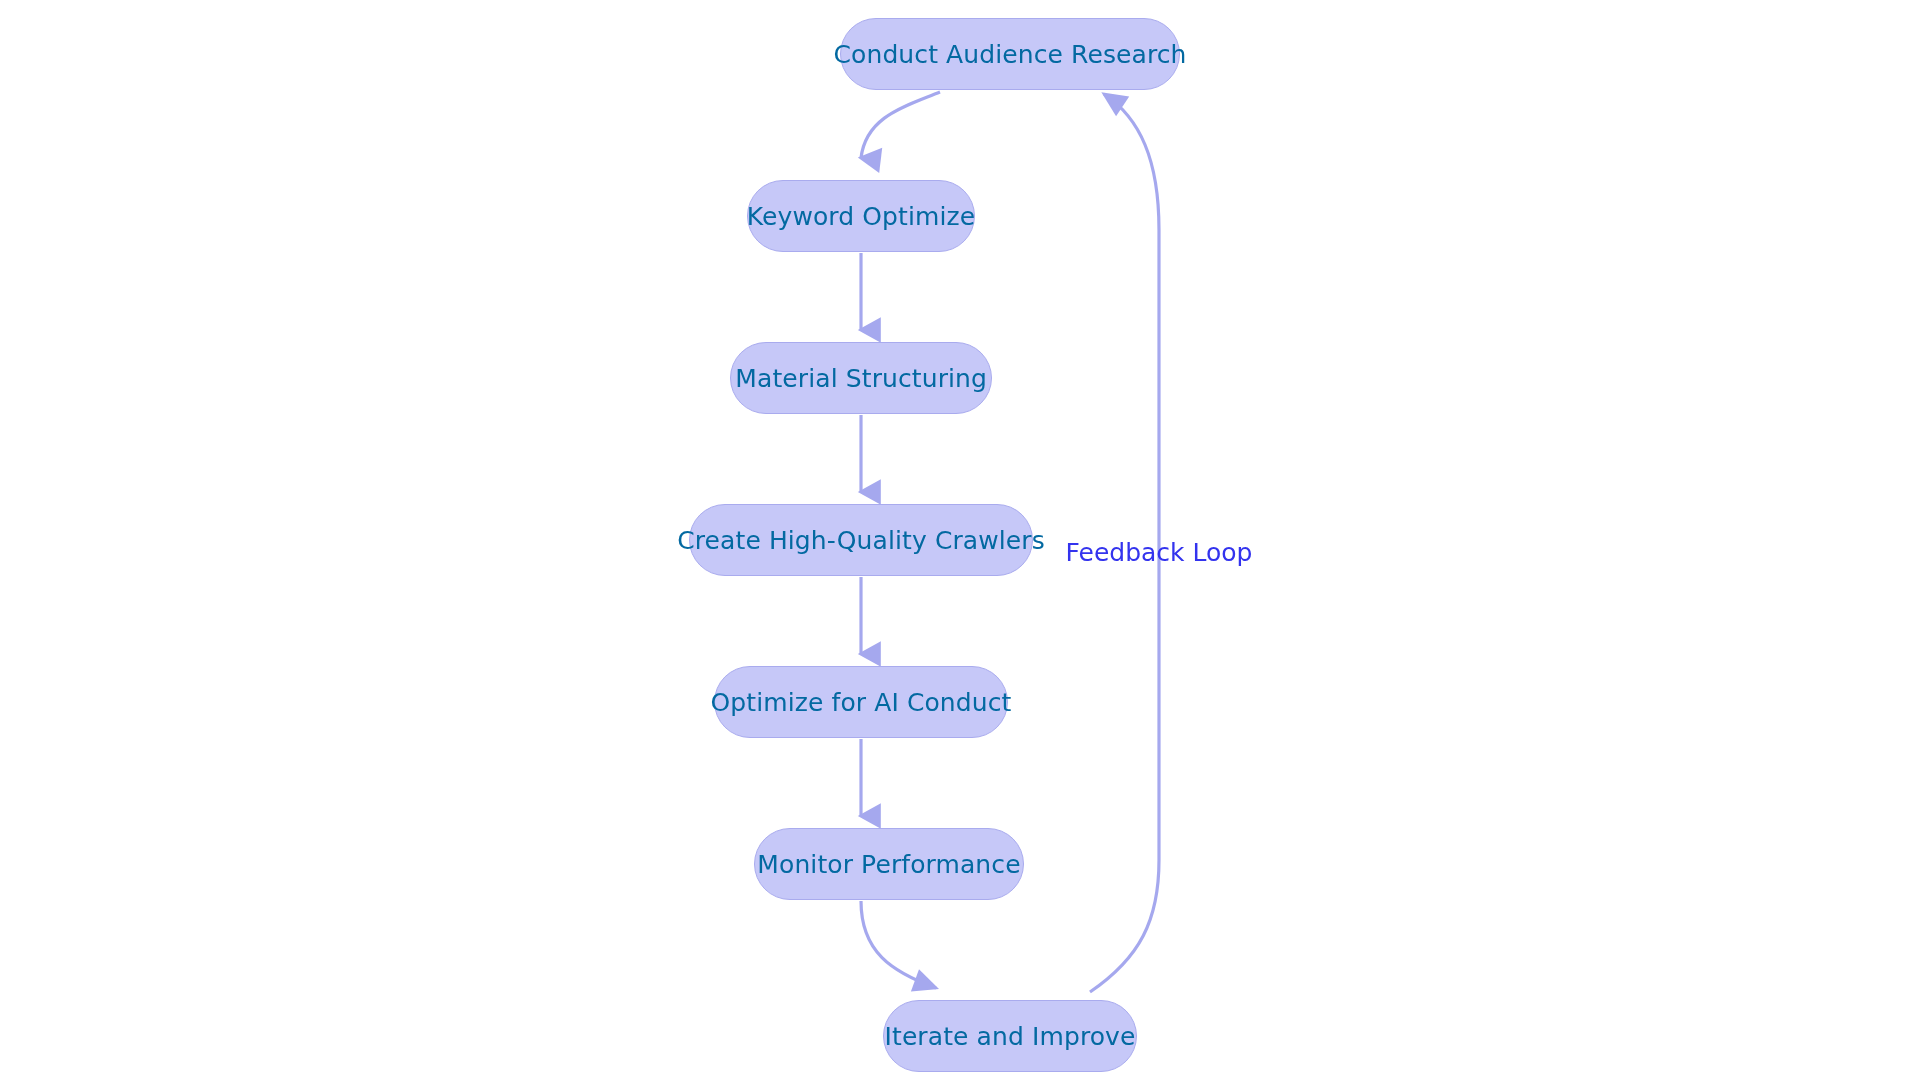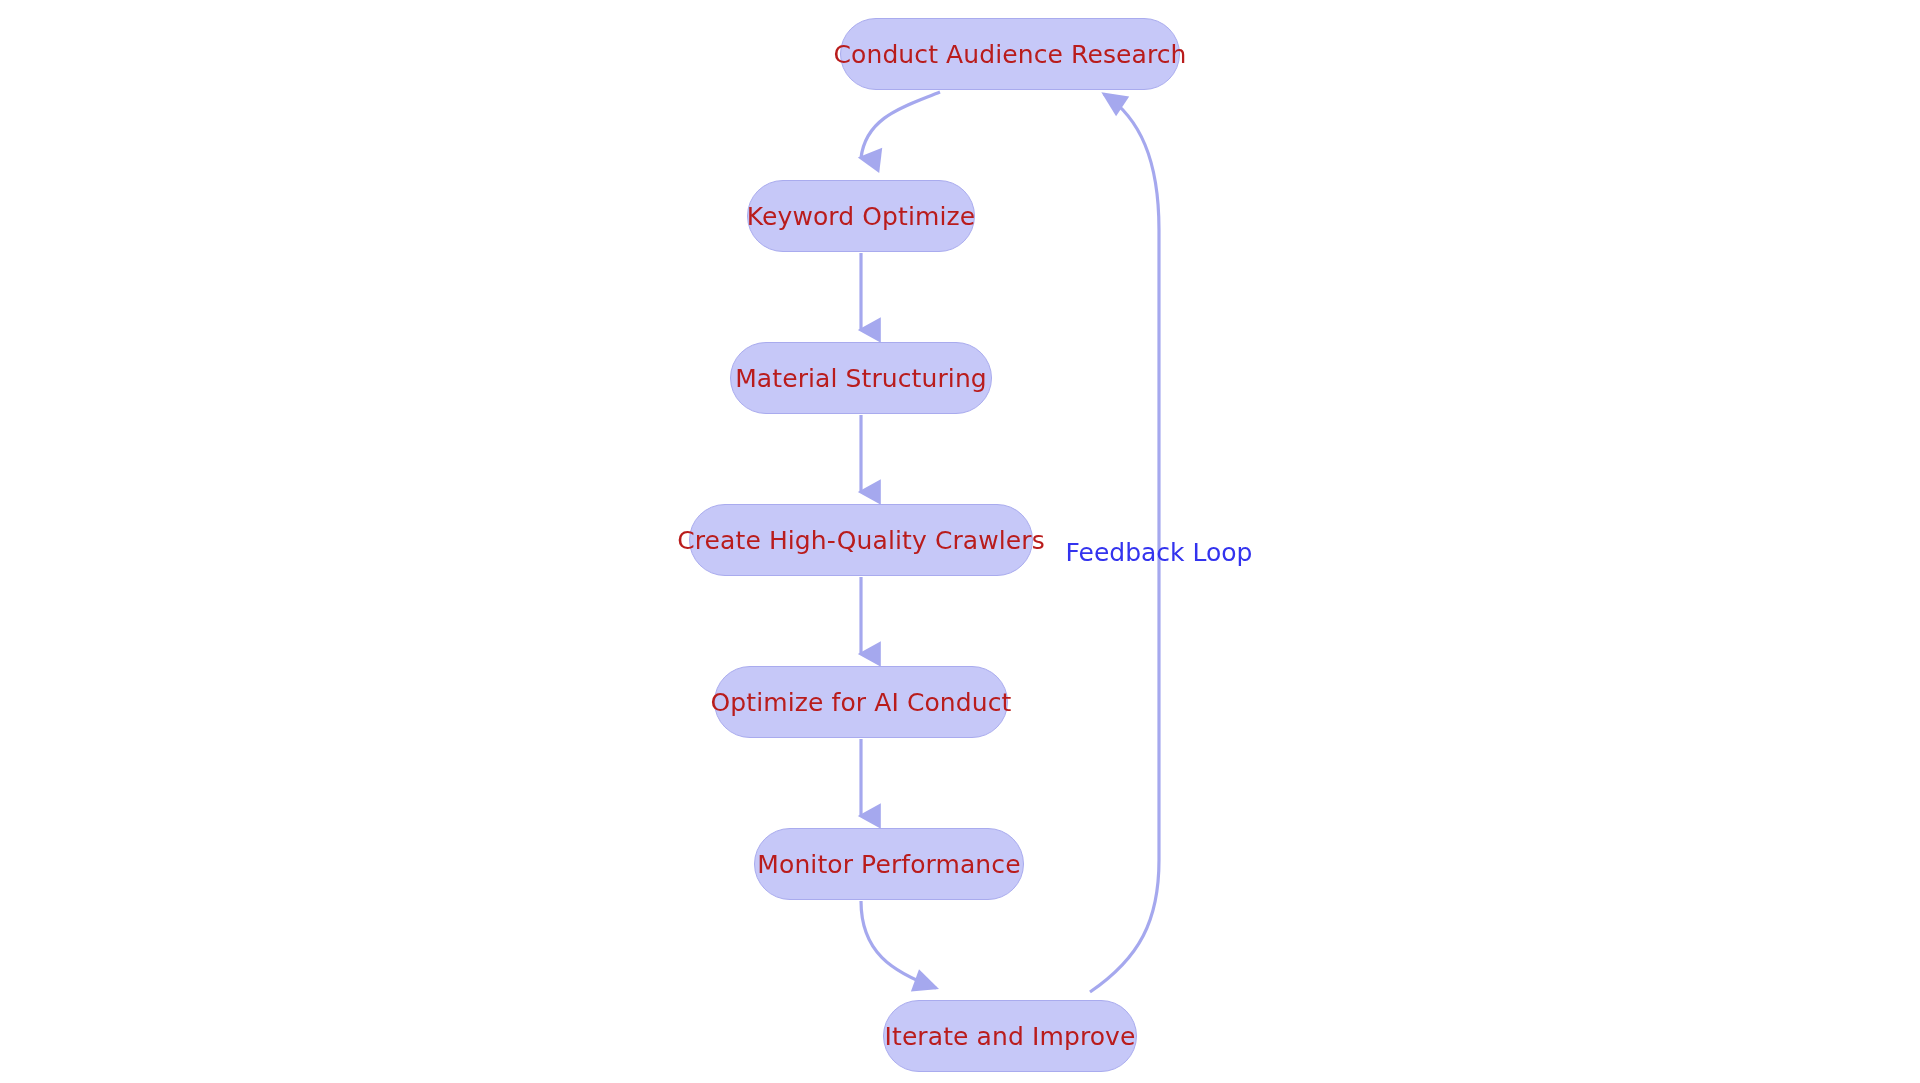--- a/index.html
+++ b/index.html
@@ -29,21 +29,21 @@
   .node {
     position: absolute;
     box-sizing: border-box;
     display: flex;
     align-items: center;
     justify-content: center;
     height: 72px;
     border-radius: 36px;
     background: #c6c8f8;
     border: 1.6px solid #a9abee;
-    color: #b91c1c;
+    color: #0369a1;
     font-size: 25px;
     font-weight: 400;
     letter-spacing: 0.1px;
     white-space: nowrap;
     transform: translate(-50%, -50%);
   }
   .node-label {
     display: block;
     line-height: 1;
     padding: 0 4px;
@@ -92,21 +92,21 @@
   </svg>
 
   <div class="node" style="left:1010px; top:54px; width:340px;">
     <span class="node-label">Conduct Audience Research</span>
   </div>
 
   <div class="node" style="left:861px; top:216px; width:228px;">
     <span class="node-label">Keyword Optimize</span>
   </div>
 
-  <div class="node" style="left:861px; top:378px; width:262px;">
+  <div class="node" style="left:861px; top:378px; width:262px;justify-content:flex-end;">
     <span class="node-label">Material Structuring</span>
   </div>
 
   <div class="node" style="left:861px; top:540px; width:344px;">
     <span class="node-label">Create High-Quality Crawlers</span>
   </div>
 
   <div class="node" style="left:861px; top:702px; width:294px;">
     <span class="node-label">Optimize for AI Conduct</span>
   </div>

